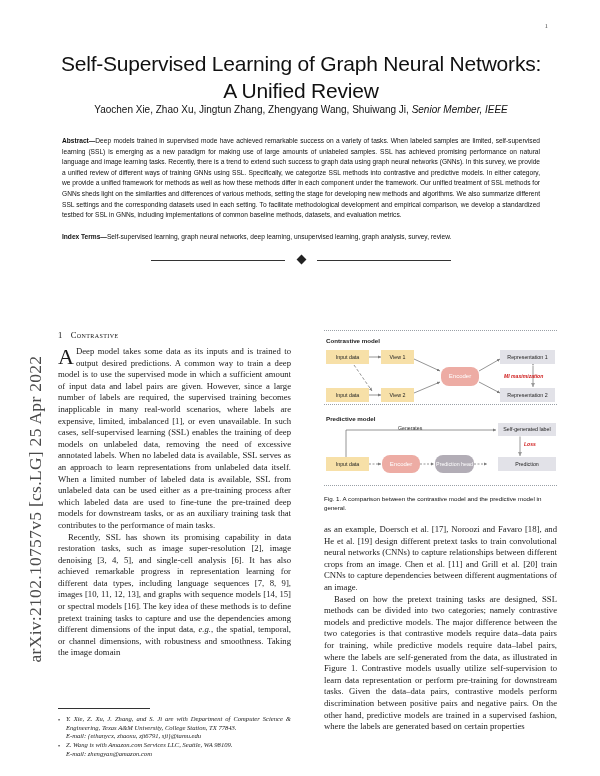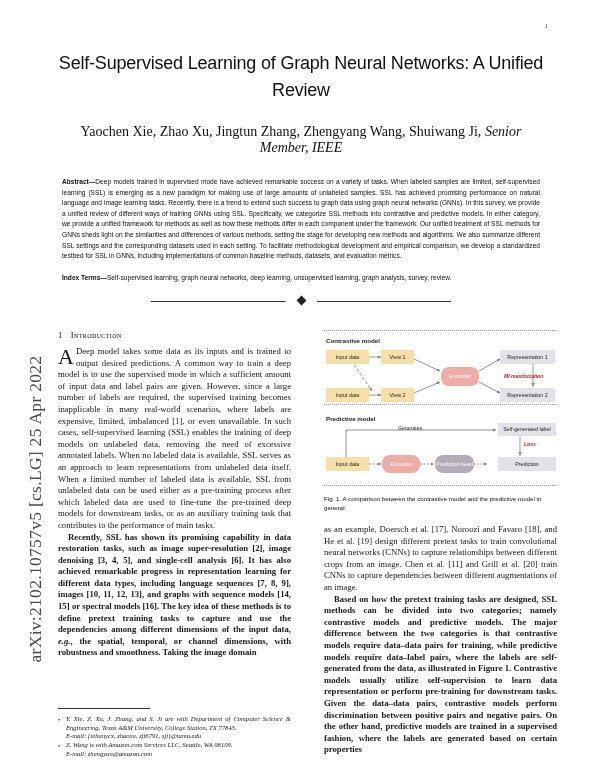--- a/index.html
+++ b/index.html
@@ -53,33 +53,32 @@
     position: absolute;
     left: 58px;
     top: 40px;
     width: 486px;
     height: 730px;
   }
 
   
   #title {
     font-family: "Liberation Sans", sans-serif;
-    font-size: 18px;
+    font-size: 21px;
     line-height: 27px;
     text-align: center;
     font-weight: 400;
     color: #111;
     margin: 10px 0 0 0;
     letter-spacing: -0.2px;
   }
   #authors {
-    font-family: Liberation Serif, serif;
-    font-size: 14px;
+    font-family: Liberation Sans, sans-serif;
+    font-size: 10px;
     text-align: center;
-    margin-top: 20px;
     color: #111;
   }
   #authors .ital { font-style: italic; }
 
   
   #abstract-block {
     margin: 21px 0 0 0;
     padding: 0 4px;
     font-family: "Liberation Sans", sans-serif;
     font-size: 6.6px;
@@ -155,21 +154,21 @@
     font-family: "Liberation Serif", serif;
     font-size: 8.7px;
     line-height: 11.6px;
     text-align: justify;
     margin: 0 0 0 0;
     text-indent: 10px;
     color: #1a1a1a;
     hyphens: auto;
   }
   p.body.first { text-indent: 0; }
-  p.body + p.body { margin-top: 0px; font-weight: bold; }
+  p.body + p.body { margin-top: 0px; }
   p.body .ital { font-style: italic; }
 
   
   .dropcap {
     float: left;
     font-family: "Liberation Serif", serif;
     font-size: 22px;
     line-height: 18px;
     padding: 1px 2px 0 0;
     margin-top: 1px;
@@ -325,21 +324,21 @@
   <div id="separator">
     <div class="rule-left"></div>
     <div class="diamond"></div>
     <div class="rule-right"></div>
   </div>
 
   <div id="columns">
 
     <div class="col col-left">
       <div class="sec-head">
-        <span class="num">1</span><span>Introduction</span>
+        <span class="num">1</span><span>Contrastive</span>
       </div>
 
       <p class="body first">
         <span class="dropcap">A</span><span> Deep model takes some data as its inputs and is trained to output desired predictions. A common way to train a deep model is to use the supervised mode in which a sufficient amount of input data and label pairs are given. However, since a large number of labels are required, the supervised training becomes inapplicable in many real-world scenarios, where labels are expensive, limited, imbalanced [1], or even unavailable. In such cases, self-supervised learning (SSL) enables the training of deep models on unlabeled data, removing the need of excessive annotated labels. When no labeled data is available, SSL serves as an approach to learn representations from unlabeled data itself. When a limited number of labeled data is available, SSL from unlabeled data can be used either as a pre-training process after which labeled data are used to fine-tune the pre-trained deep models for downstream tasks, or as an auxiliary training task that contributes to the performance of main tasks.</span>
       </p>
 
       <p class="body"><span>Recently, SSL has shown its promising capability in data restoration tasks, such as image super-resolution [2], image denoising [3, 4, 5], and single-cell analysis [6]. It has also achieved remarkable progress in representation learning for different data types, including language sequences [7, 8, 9], images [10, 11, 12, 13], and graphs with sequence models [14, 15] or spectral models [16]. The key idea of these methods is to define pretext training tasks to capture and use the dependencies among different dimensions of the input data, </span><span class="ital">e.g.</span><span>, the spatial, temporal, or channel dimensions, with robustness and smoothness. Taking the image domain</span></p>
 
       <div id="footnote-wrap">
         <div id="footnote-rule"></div>

